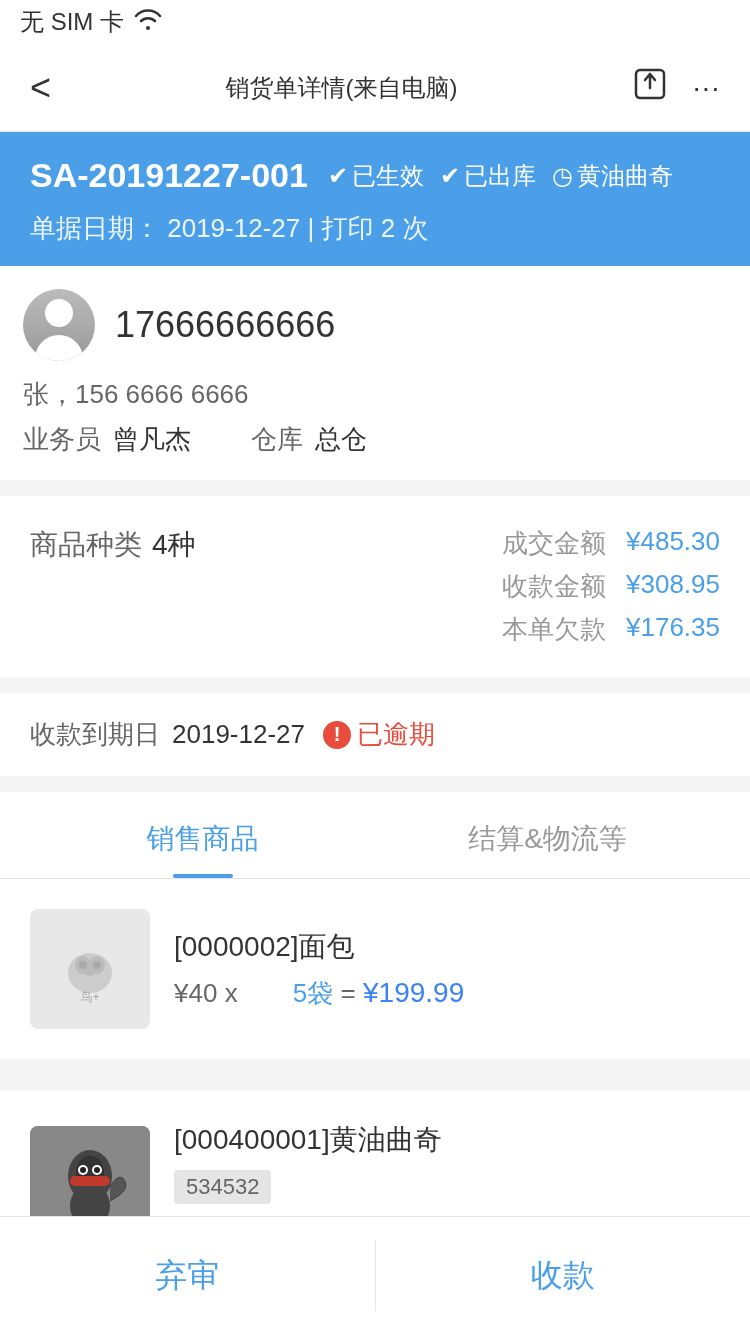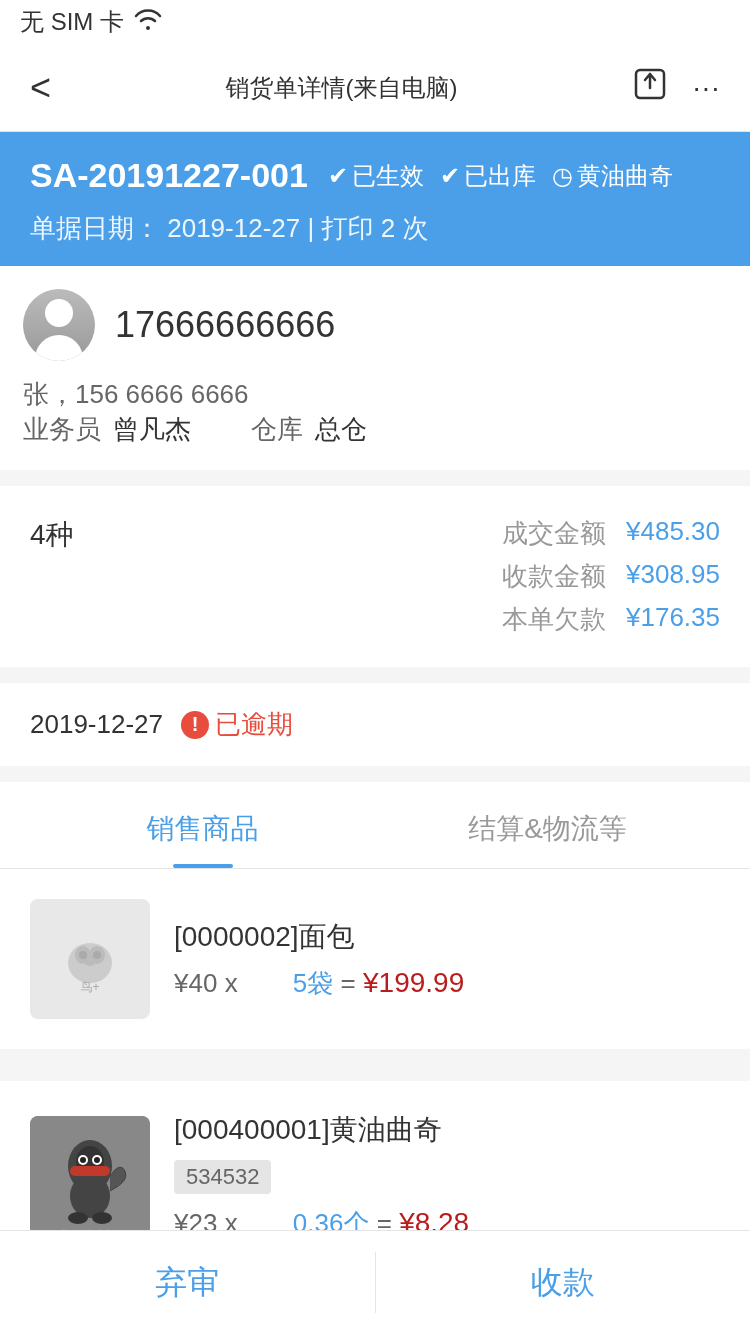--- a/index.html
+++ b/index.html
@@ -142,21 +142,21 @@
     .avatar-person::after {
       content: '';
       width: 48px; height: 26px;
       background: #fff;
       border-radius: 24px 24px 0 0;
       position: absolute;
       bottom: 0;
       left: 50%; transform: translateX(-50%);
     }
     .customer-name { font-size: 36px; font-weight: 500; color: #333; }
-    .customer-sub { font-size: 26px; color: #666; }
+    .customer-sub { font-size: 26px; color: #666; margin-bottom: 10px; }
     .customer-meta {
       display: flex;
       align-items: flex-end;
       gap: 60px;
     }
     .meta-item { display: flex; align-items: center; gap: 12px; font-size: 26px; color: #666; }
     .meta-label { color: #666; }
     .meta-value { color: #333; }
 
     
@@ -269,32 +269,32 @@
       display: inline-block;
       background: #e5e5e5;
       color: #666;
       font-size: 22px;
       padding: 4px 12px;
       border-radius: 4px;
       margin-bottom: 12px;
     }
     .product-calc { font-size: 26px; color: #666; }
     .product-qty { color: #4A9FE8; margin-left: 48px; }
-    .product-total { color: #b91c1c; font-weight: 500; font-size: 28px; }
+    .product-total { color: #3b82f6; font-weight: 500; font-size: 28px; }
 
     
     .separator { height: 16px; background: #f5f5f5; }
 
     
     .bottom-bar {
       position: fixed;
       bottom: 0;
       left: 0;
       width: 750px;
-      height: 104px;
+      height: 118px;
       background: #fff;
       border-top: 1px solid #e5e5e5;
       display: flex;
       align-items: center;
     }
     .bottom-btn {
       flex: 1;
       text-align: center;
       font-size: 32px;
       cursor: pointer;
@@ -380,40 +380,42 @@
     <div class="meta-item">
       <span class="meta-label">仓库</span>
       <span class="meta-value">总仓</span>
     </div>
   </div>
 </div>
 
 <div class="financial-section">
   <div class="financial-row">
     <div class="product-types">
+      <span>商品种类</span>
       <span class="product-count">4种</span>
     </div>
     <div class="amounts-col">
       <div class="amount-item">
         <span class="amount-label">成交金额</span>
         <span class="amount-value">¥485.30</span>
       </div>
       <div class="amount-item">
         <span class="amount-label">收款金额</span>
         <span class="amount-value">¥308.95</span>
       </div>
       <div class="amount-item">
         <span class="amount-label">本单欠款</span>
         <span class="amount-value">¥176.35</span>
       </div>
     </div>
   </div>
 </div>
 
 <div class="due-section">
+  <span class="due-label">收款到期日</span>
   <span class="due-date">2019-12-27</span>
   <div class="overdue-badge">
     <div class="overdue-icon">!</div>
     <span class="overdue-text">已逾期</span>
   </div>
 </div>
 
 <div class="tabs-section">
   <div class="tab-item active">
     <span>销售商品</span>

